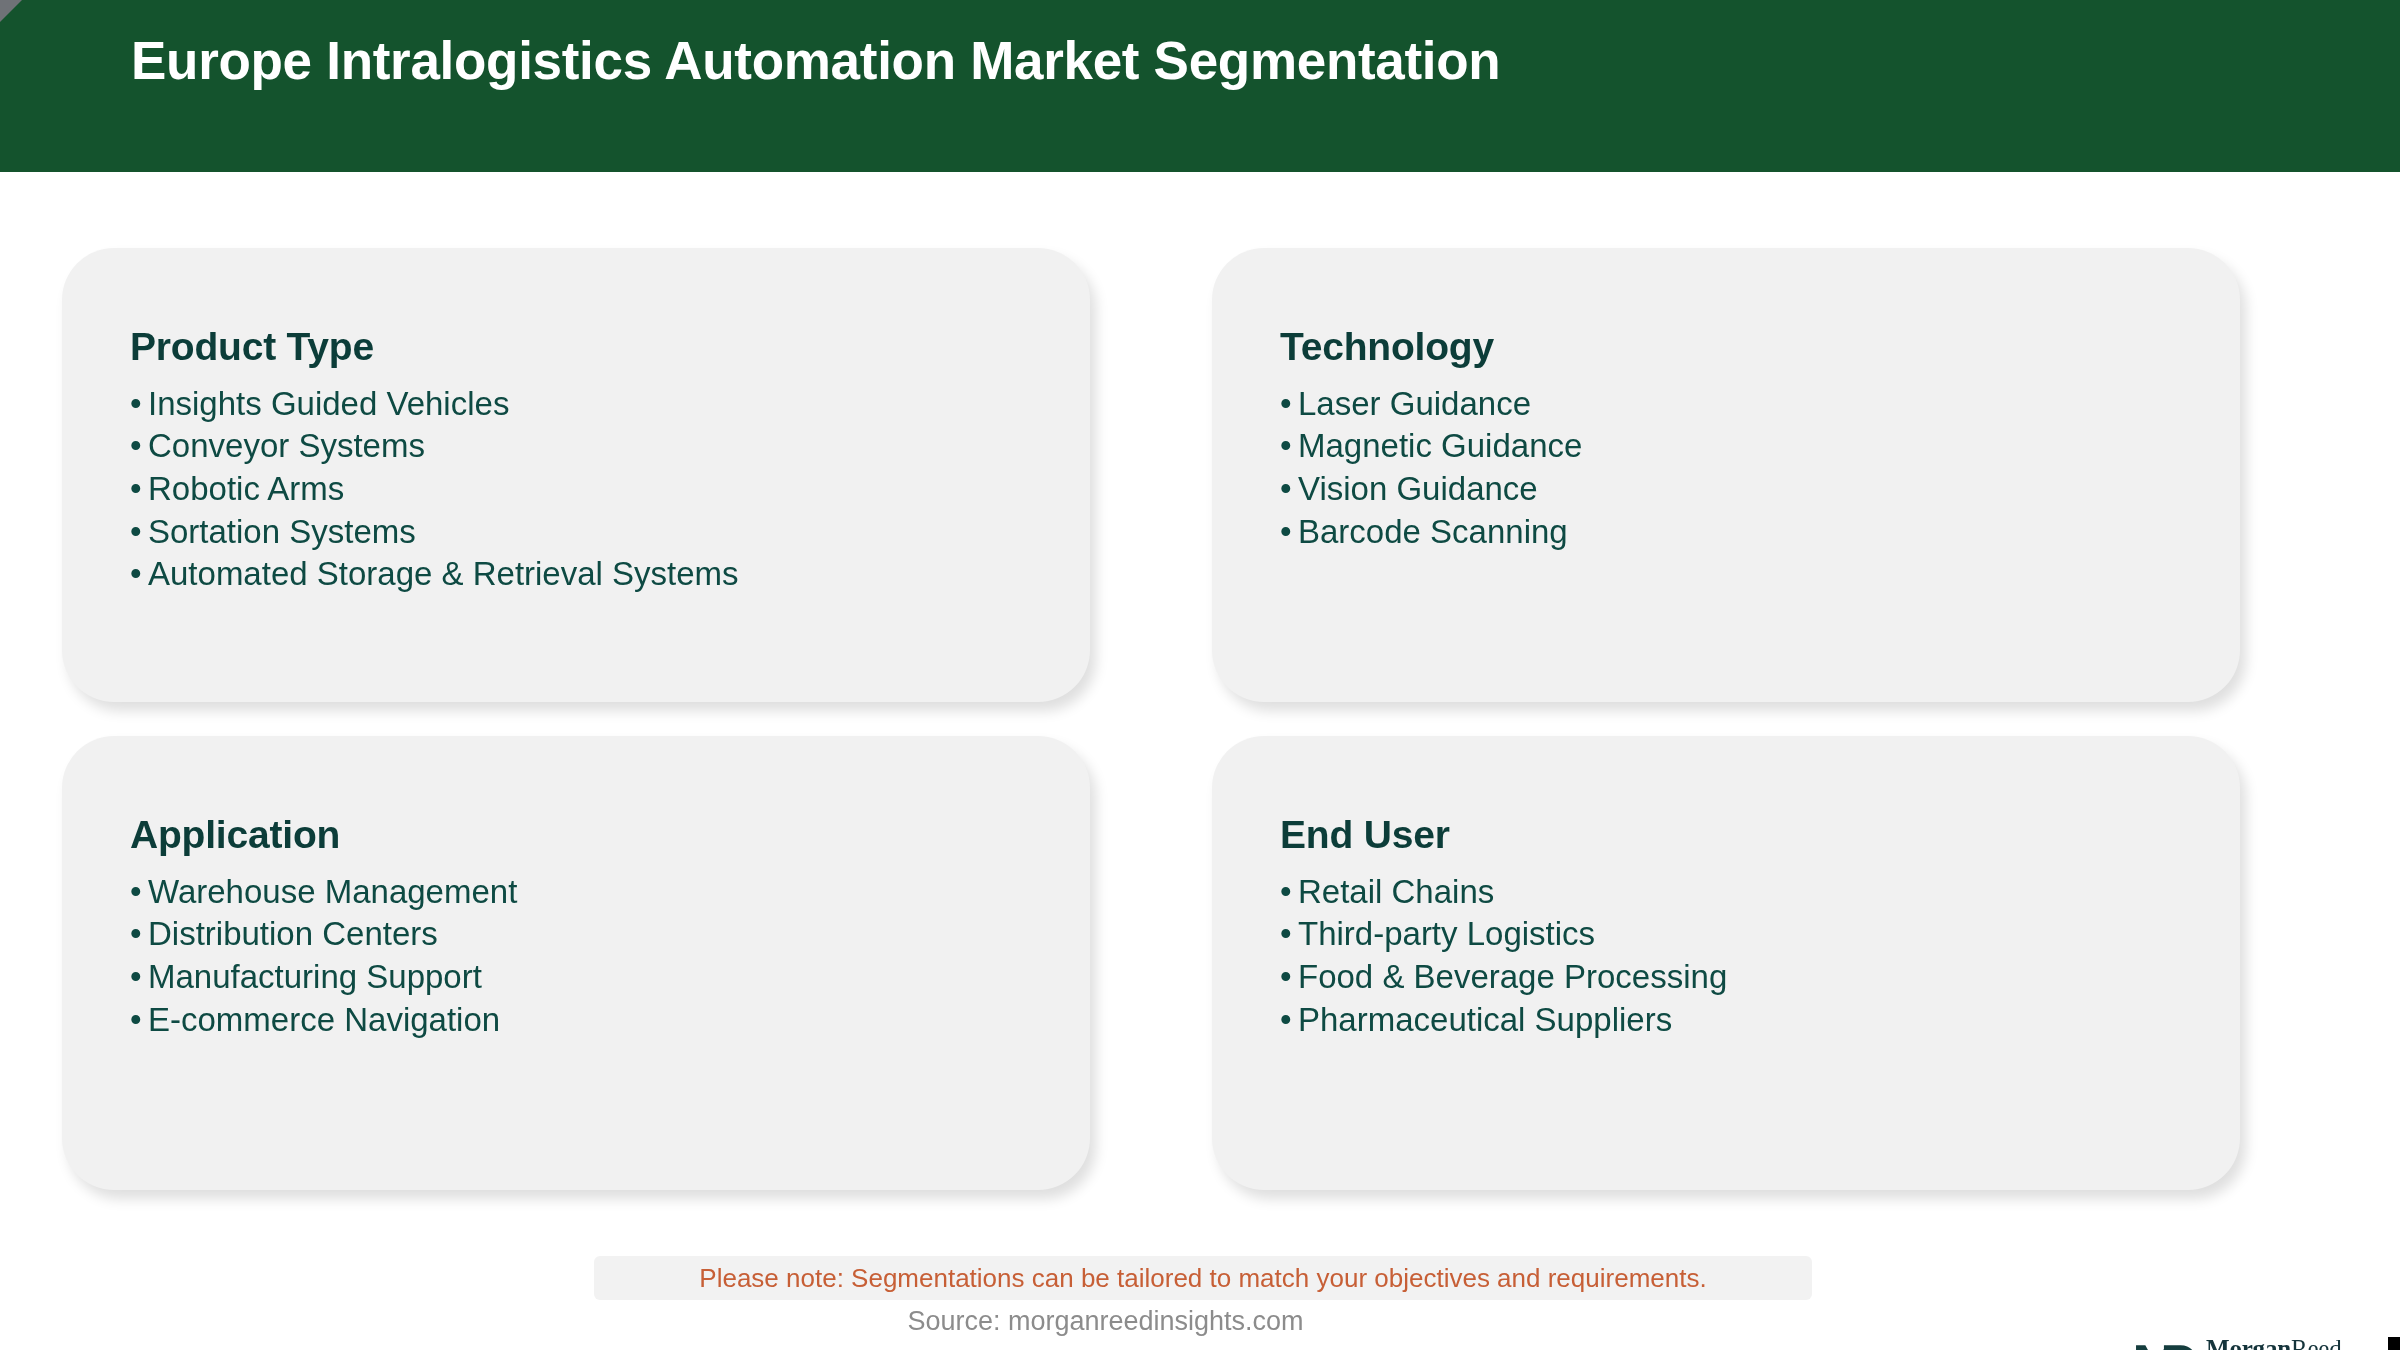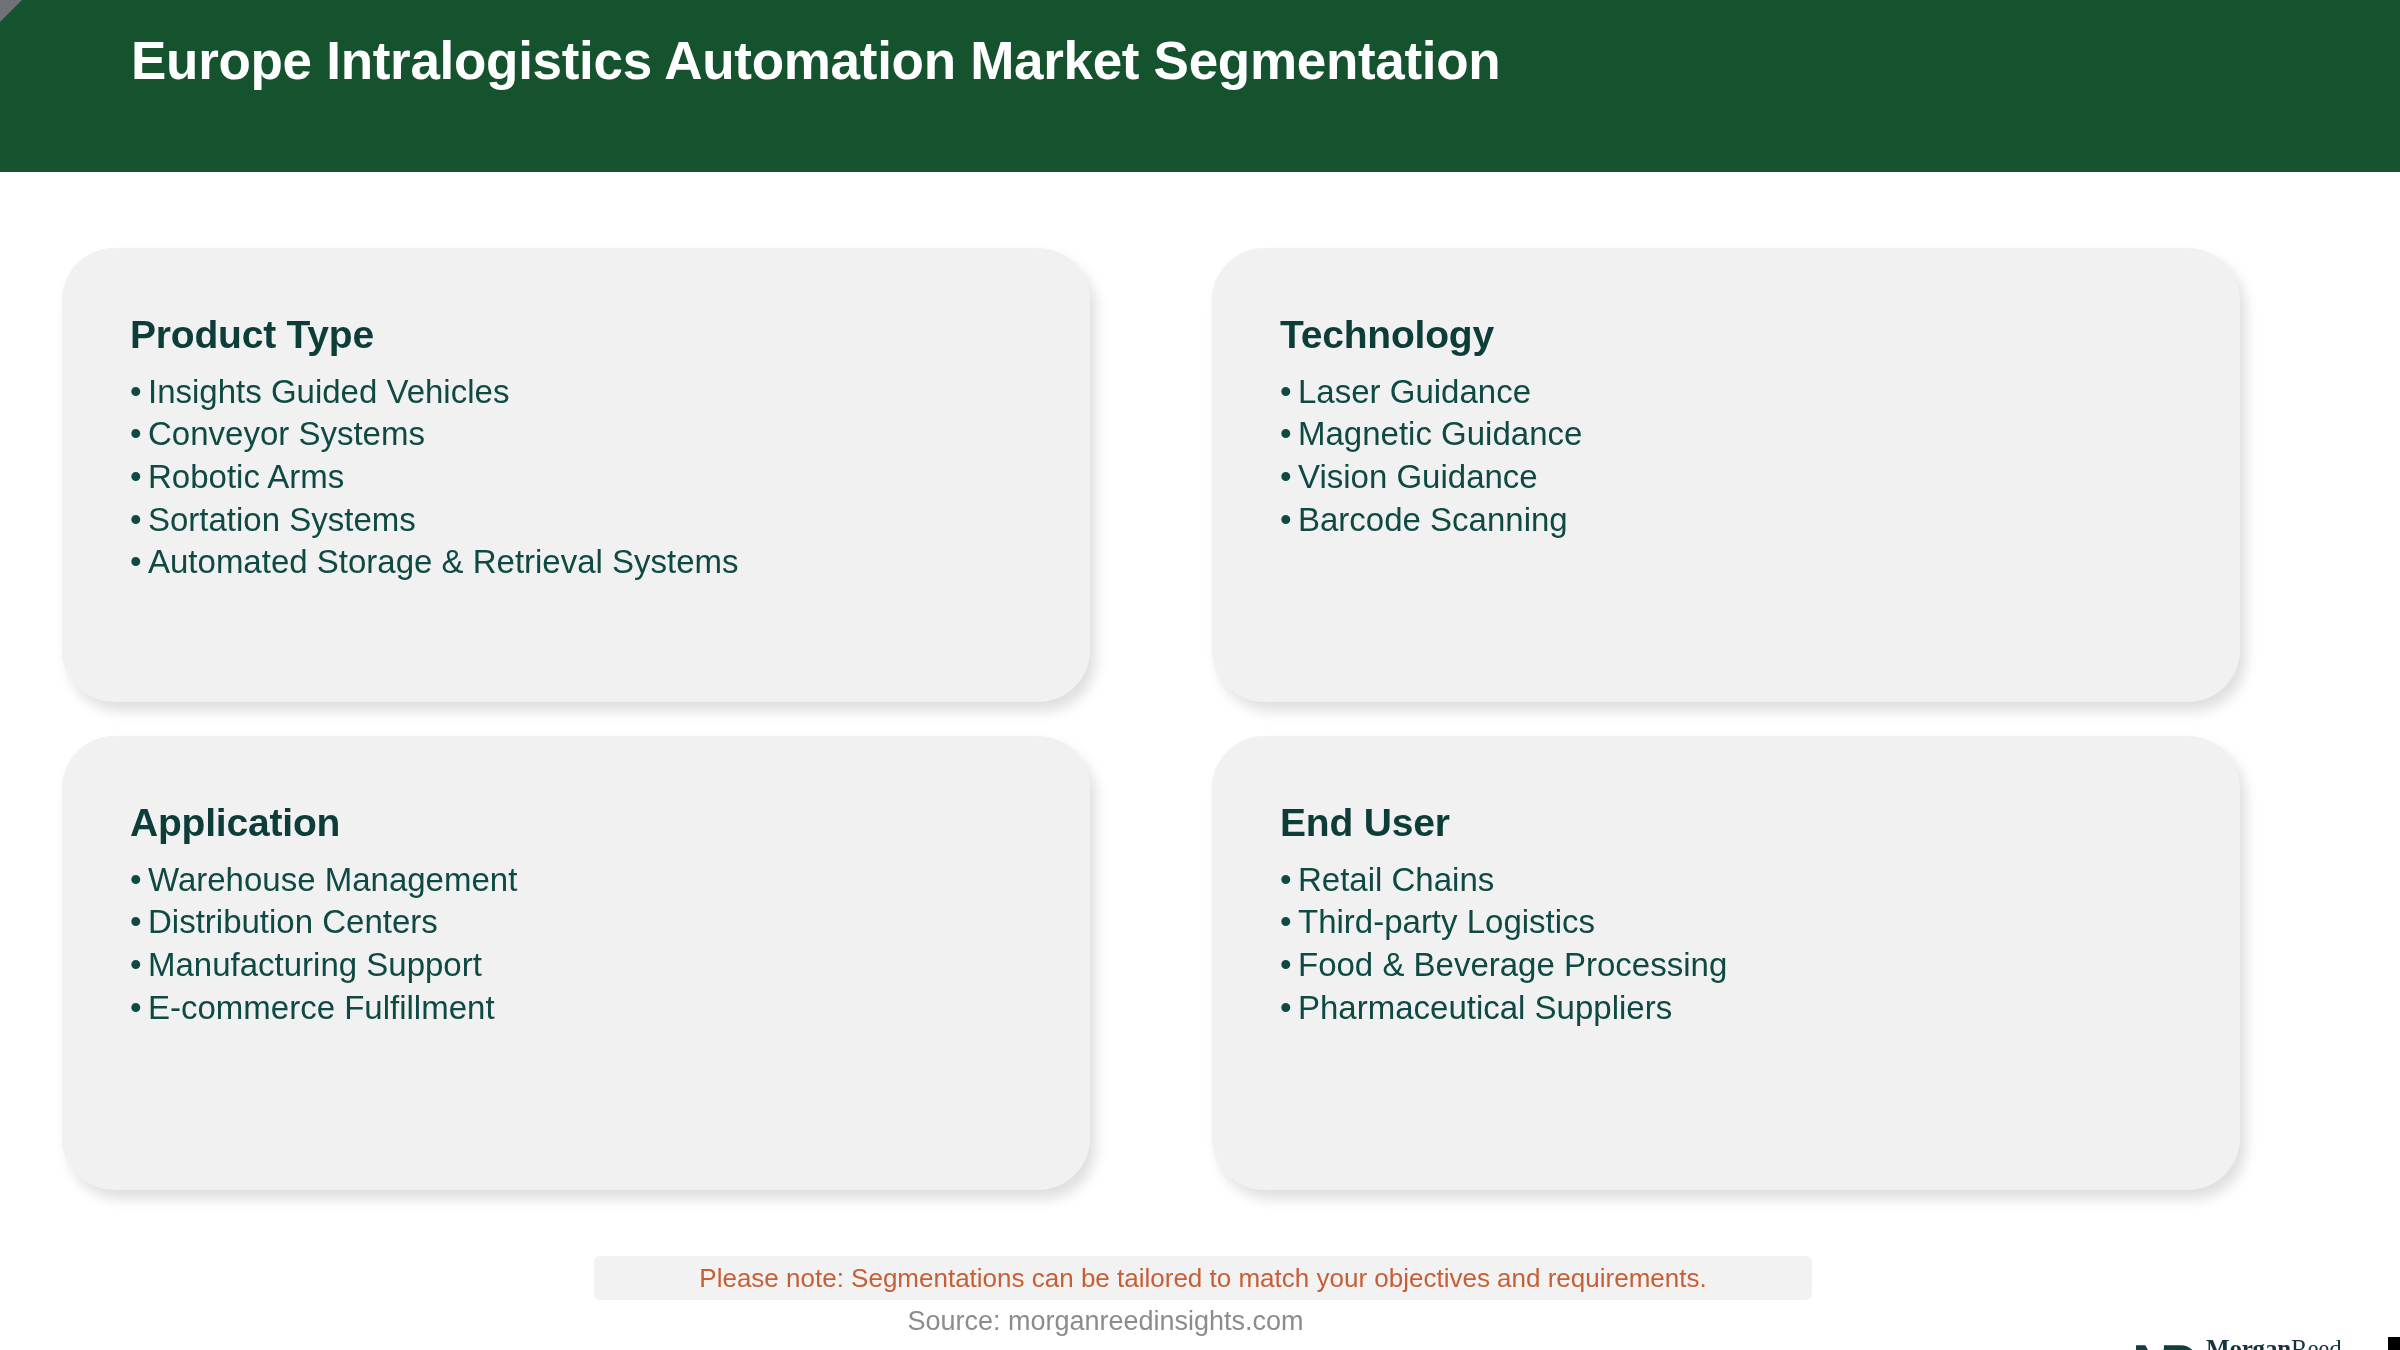--- a/index.html
+++ b/index.html
@@ -66,21 +66,21 @@
   .card-r0 { top: 0; }
   .card-r1 { top: 488px; }
   .card-c0 { left: 0;     width: 1028px; height: 454px; }
   .card-c1 { left: 1150px; width: 1028px; height: 454px; }
 
   .card-title {
     font-size: 39px;
     font-weight: 700;
     color: #0c3d39;
     line-height: 1.1;
-    margin: 4px 0 14px 0;
+    margin: 16px 0 14px 0;
     letter-spacing: -0.2px;
   }
   .card-list {
     list-style: none;
     margin: 0;
     padding: 0;
   }
   .card-list li {
     font-size: 33px;
     color: #0e4a43;
@@ -204,21 +204,21 @@
       <li><span class="bullet">•</span><span>Barcode Scanning</span></li>
     </ul>
   </div>
 
   <div class="card card-r1 card-c0">
     <div class="card-title">Application</div>
     <ul class="card-list">
       <li><span class="bullet">•</span><span>Warehouse Management</span></li>
       <li><span class="bullet">•</span><span>Distribution Centers</span></li>
       <li><span class="bullet">•</span><span>Manufacturing Support</span></li>
-      <li><span class="bullet">•</span><span>E-commerce Fulfillment</span></li>
+      <li><span class="bullet">•</span><span>E-commerce Navigation</span></li>
     </ul>
   </div>
 
   <div class="card card-r1 card-c1">
     <div class="card-title">End User</div>
     <ul class="card-list">
       <li><span class="bullet">•</span><span>Retail Chains</span></li>
       <li><span class="bullet">•</span><span>Third-party Logistics</span></li>
       <li><span class="bullet">•</span><span>Food &amp; Beverage Processing</span></li>
       <li><span class="bullet">•</span><span>Pharmaceutical Suppliers</span></li>

